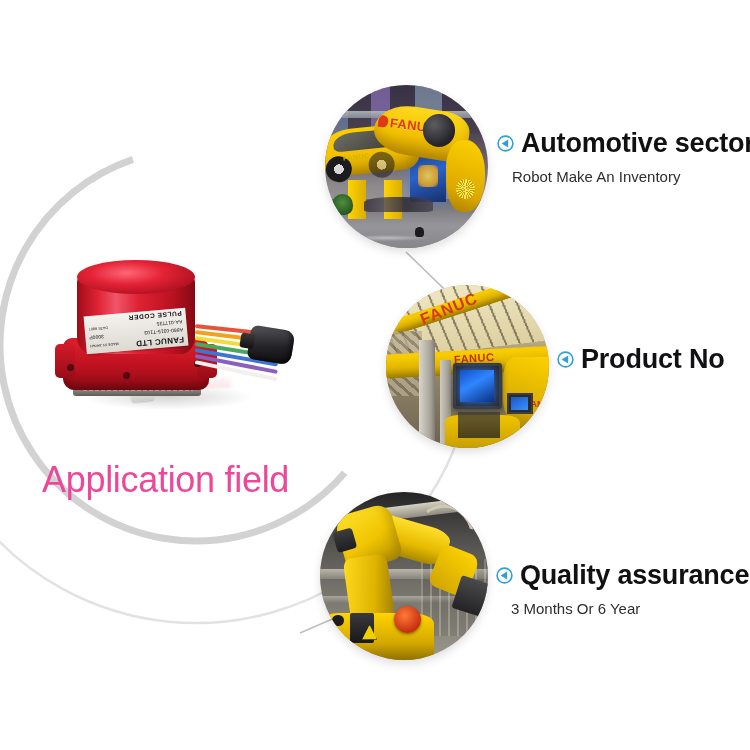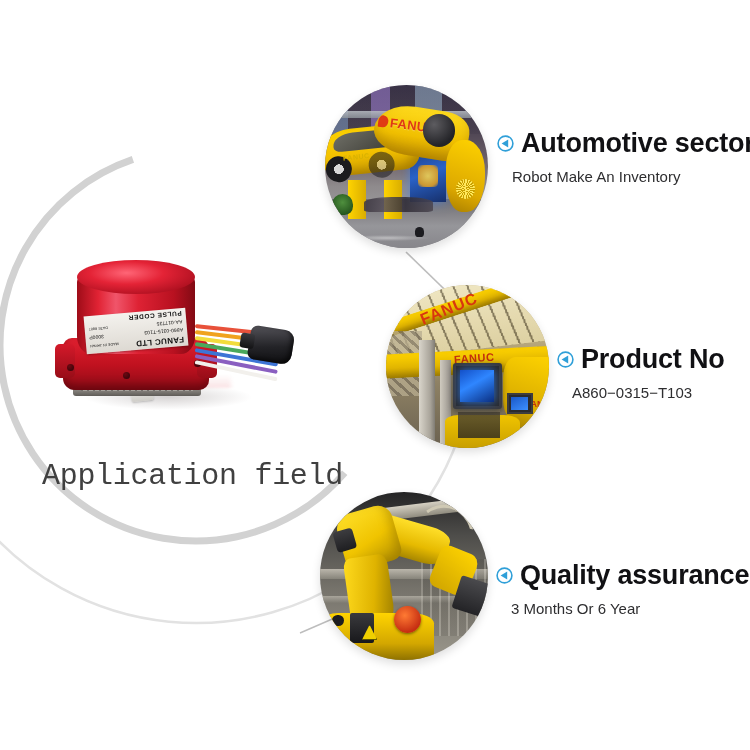--- a/index.html
+++ b/index.html
@@ -473,22 +473,22 @@
     position:absolute; left:74px; top:104px; width:50px; height:30px;
     border:2px solid #d8d6d1;
     border-color:transparent transparent #cbc9c4 #cbc9c4;
     border-radius:0 0 0 70%;
     transform:rotate(-10deg);
   }
 
   
   #app-field-title {
     position:absolute; left:42px; top:459px;
-    font-family:Liberation Mono, monospace;
-    font-size:30px; font-weight:400; color:#404040;
+    font-family:Liberation Sans, sans-serif;
+    font-size:36px; font-weight:400; color:#ec4899;
     letter-spacing:-0.3px; white-space:nowrap;
   }
 </style>
 </head>
 <body>
 
 <div id="stage">
 
   <svg class="arc-layer" width="750" height="750" viewBox="0 0 750 750">
 
@@ -635,21 +635,20 @@
   </div>
 
   <div class="info" id="info-product">
     <div class="info-head">
       <svg class="tri-icon" width="17" height="17" viewBox="0 0 17 17">
         <circle cx="8.5" cy="8.5" r="7.4" fill="none" stroke="#2f9fd8" stroke-width="1.6"></circle>
         <path d="M 11.2 4.6 L 11.2 12.4 L 4.6 8.5 Z" fill="#2f9fd8"></path>
       </svg>
       <span class="info-title">Product No</span>
     </div>
-    <div class="info-sub">A860−0315−T103</div>
   </div>
 
   <div class="info" id="info-quality">
     <div class="info-head">
       <svg class="tri-icon" width="17" height="17" viewBox="0 0 17 17">
         <circle cx="8.5" cy="8.5" r="7.4" fill="none" stroke="#2f9fd8" stroke-width="1.6"></circle>
         <path d="M 11.2 4.6 L 11.2 12.4 L 4.6 8.5 Z" fill="#2f9fd8"></path>
       </svg>
       <span class="info-title">Quality assurance</span>
     </div>

